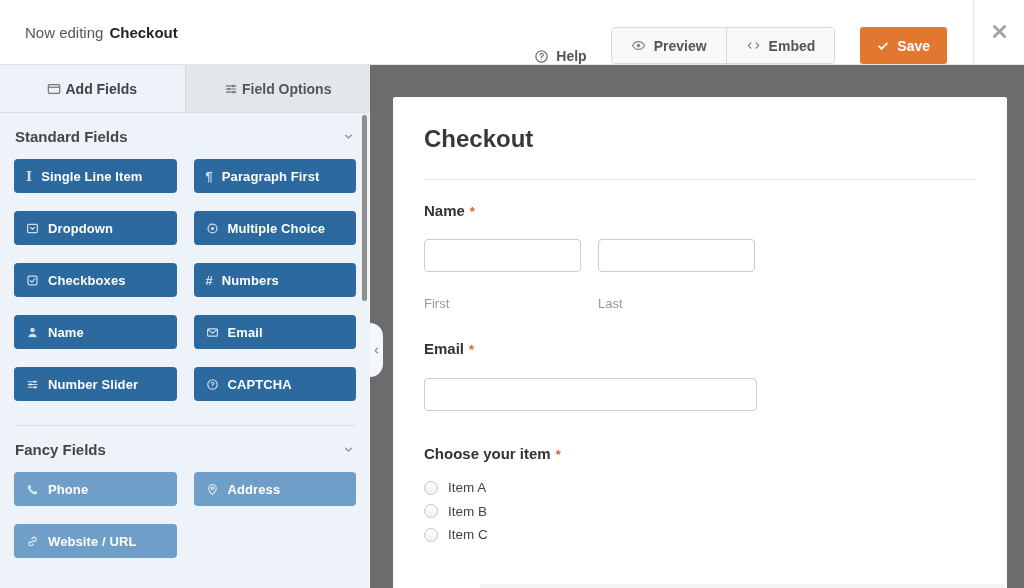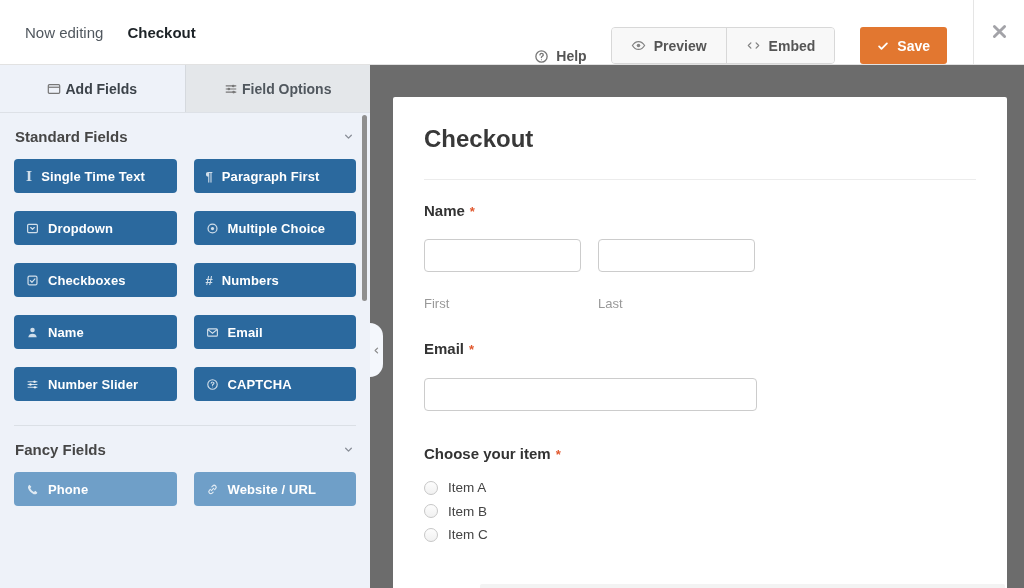--- a/index.html
+++ b/index.html
@@ -13,21 +13,21 @@
 
   
   .topbar {
     height: 65px;
     background: #fff;
     border-bottom: 1px solid #e2e2e2;
     display: flex;
     align-items: center;
     padding-left: 25px;
   }
-  .editing-wrap { font-size: 15px; color: #50575e; display: flex; align-items: baseline; gap: 24px; }
+  .editing-wrap { font-size: 15px; color: #50575e; display: flex; align-items: baseline; gap: 6px; }
   .editing-wrap .form-name { font-weight: 700; color: #1d2327; }
   .topbar-right { margin-left: auto; display: flex; align-items: flex-end; height: 100%; }
   .help-btn {
     display: flex; align-items: center; gap: 7px;
     color: #777; font-size: 14px; font-weight: 600; cursor: pointer;
     margin-right: 24px;
   }
   .help-btn .lbl { color: #555; }
   .btn-group {
     display: flex; border: 1px solid #d8d8d8; border-radius: 4px; overflow: hidden;
@@ -230,21 +230,21 @@
           <span class="section-title">Standard Fields</span>
           <span class="ico">
             <svg width="13" height="13" viewBox="0 0 16 16" fill="none" stroke="currentColor" stroke-width="1.6" stroke-linecap="round" stroke-linejoin="round">
               <path d="M4.5 6.5L8 10l3.5-3.5"></path>
             </svg>
           </span>
         </div>
         <div class="fields-grid">
           <button class="field-btn std">
             <span class="ico serif-i">I</span>
-            <span>Single Time Text</span>
+            <span>Single Line Item</span>
           </button>
           <button class="field-btn std">
             <span class="ico glyph">¶</span>
             <span>Paragraph First</span>
           </button>
           <button class="field-btn std">
             <span class="ico">
               <svg width="13" height="13" viewBox="0 0 16 16" fill="none" stroke="currentColor" stroke-width="1.5" stroke-linecap="round" stroke-linejoin="round">
                 <rect x="2" y="3" width="12" height="10" rx="1.2"></rect>
                 <path d="M5.8 6.8L8 9l2.2-2.2"></path>
@@ -326,20 +326,29 @@
           </span>
         </div>
         <div class="fields-grid">
           <button class="field-btn fancy">
             <span class="ico">
               <svg width="13" height="13" viewBox="0 0 16 16">
                 <path fill="currentColor" d="M4.2 2.2l2.4 2.4-1.4 1.9c.8 1.8 2.7 3.7 4.5 4.5l1.9-1.4 2.4 2.4c-.9 1.7-2.7 2.4-4.5 1.7-3.1-1.2-5.6-3.7-6.8-6.8-.7-1.8 0-3.6 1.5-4.7z"></path>
               </svg>
             </span>
             <span>Phone</span>
+          </button>
+          <button class="field-btn fancy">
+            <span class="ico">
+              <svg width="13" height="13" viewBox="0 0 16 16" fill="none" stroke="currentColor" stroke-width="1.4">
+                <path d="M8 1.8a4.6 4.6 0 014.6 4.6C12.6 9.8 8 14.2 8 14.2S3.4 9.8 3.4 6.4A4.6 4.6 0 018 1.8z"></path>
+                <circle cx="8" cy="6.3" r="1.6"></circle>
+              </svg>
+            </span>
+            <span>Address</span>
           </button>
           <button class="field-btn fancy">
             <span class="ico">
               <svg width="13" height="13" viewBox="0 0 16 16" fill="none" stroke="currentColor" stroke-width="1.5" stroke-linecap="round">
                 <path d="M6.6 9.4l2.8-2.8M7.2 4.8l1.2-1.2a2.4 2.4 0 013.4 3.4l-1.2 1.2M8.8 11.2l-1.2 1.2a2.4 2.4 0 01-3.4-3.4l1.2-1.2"></path>
               </svg>
             </span>
             <span>Website / URL</span>
           </button>
         </div>

